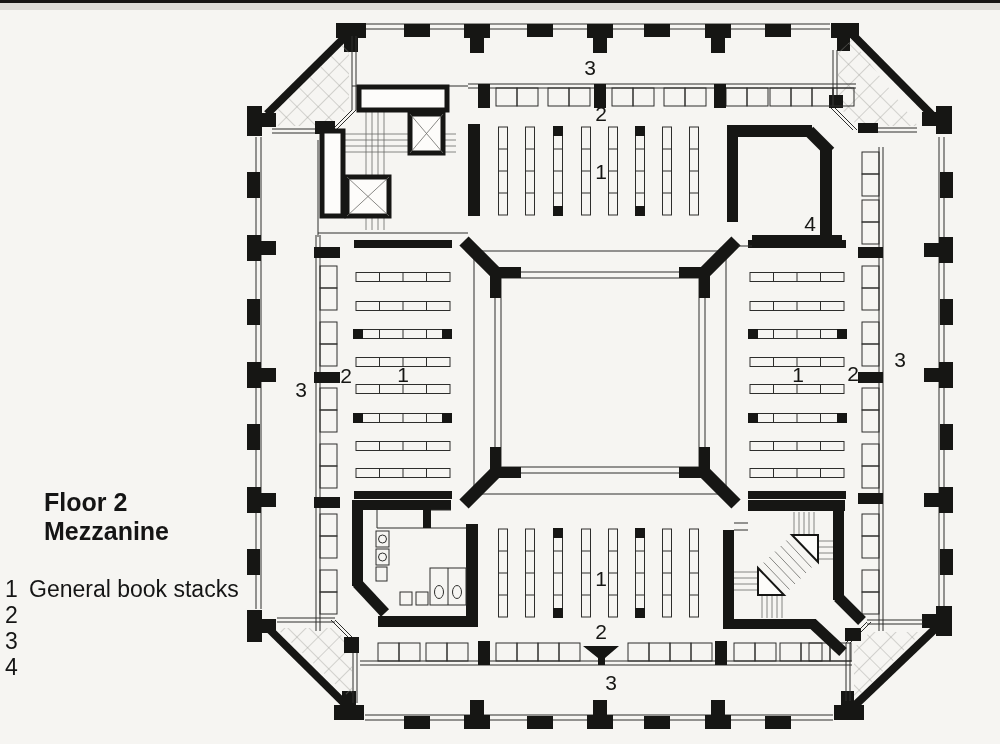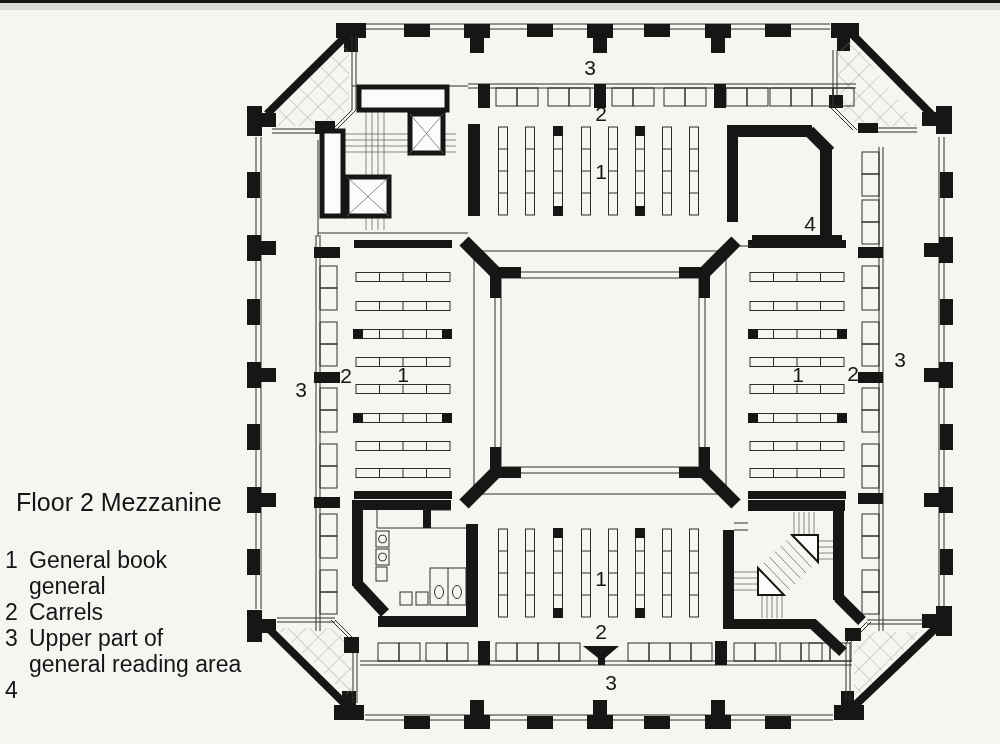--- a/index.html
+++ b/index.html
@@ -6,21 +6,21 @@
   .stage{position:relative;width:1000px;height:744px;background:#f6f5f2;overflow:hidden;
          font-family:"Liberation Sans",sans-serif;color:#151515;}
   svg{position:absolute;left:0;top:0;}
   .t{fill:none;stroke:#2e2e2c;stroke-width:1;}
   .tl{fill:none;stroke:#6b6b67;stroke-width:0.8;}
   .b{fill:#161614;stroke:none;}
   .wl{stroke:#161614;fill:none;}
   .room{fill:#fdfcfa;stroke:#161614;stroke-width:5;}
   .plan-label{font-family:"Liberation Sans",sans-serif;font-size:21px;fill:#161614;text-anchor:middle;}
   .legend{position:absolute;left:0;top:488px;width:258px;}
-  .legend-title{margin-left:16px;font-size:25px;font-weight:normal;letter-spacing:0;}
+  .legend-title{margin-left:44px;font-size:25px;font-weight:bold;letter-spacing:0;}
   .legend-items{margin-top:30px;}
   .legend-row{display:flex;font-size:23px;line-height:26px;}
   .legend-num{width:24px;text-align:left;padding-left:5px;flex:none;}
   .legend-label{width:214px;}
 </style>
 </head>
 <body>
 
 <div class="stage">
 <svg width="1000" height="744" viewBox="0 0 1000 744">
@@ -403,28 +403,26 @@
     <text class="plan-label" x="601" y="639">2</text>
     <text class="plan-label" x="611" y="690">3</text>
   </g>
 </svg>
 
 <div class="legend">
   <div class="legend-title">Floor 2 Mezzanine</div>
   <div class="legend-items">
     <div class="legend-row">
       <span class="legend-num">1</span>
-      <span class="legend-label">General book general</span>
+      <span class="legend-label">General book stacks</span>
     </div>
     <div class="legend-row">
       <span class="legend-num">2</span>
-      <span class="legend-label">Carrels</span>
     </div>
     <div class="legend-row">
       <span class="legend-num">3</span>
-      <span class="legend-label">Upper part of general reading area</span>
     </div>
     <div class="legend-row">
       <span class="legend-num">4</span>
     </div>
   </div>
 </div>
 </div>
 
 </body></html>

